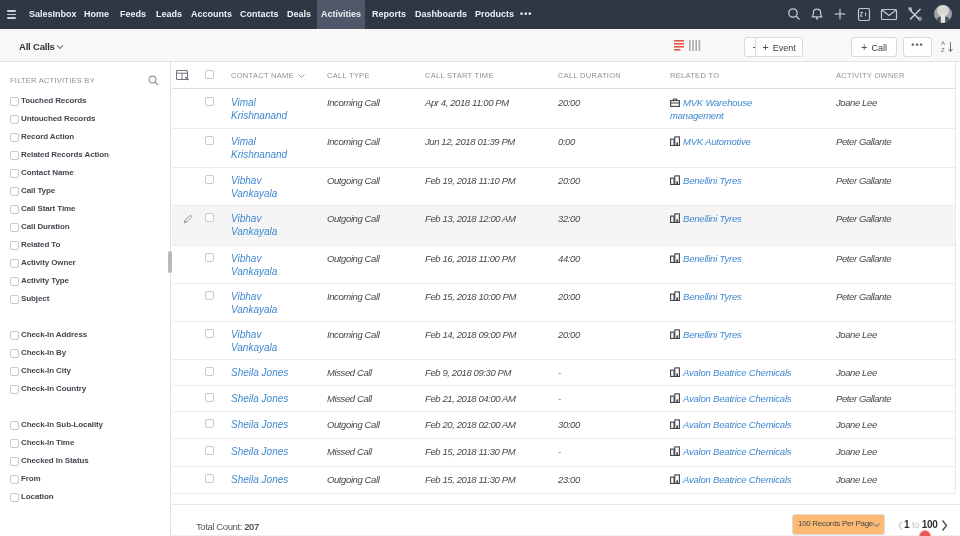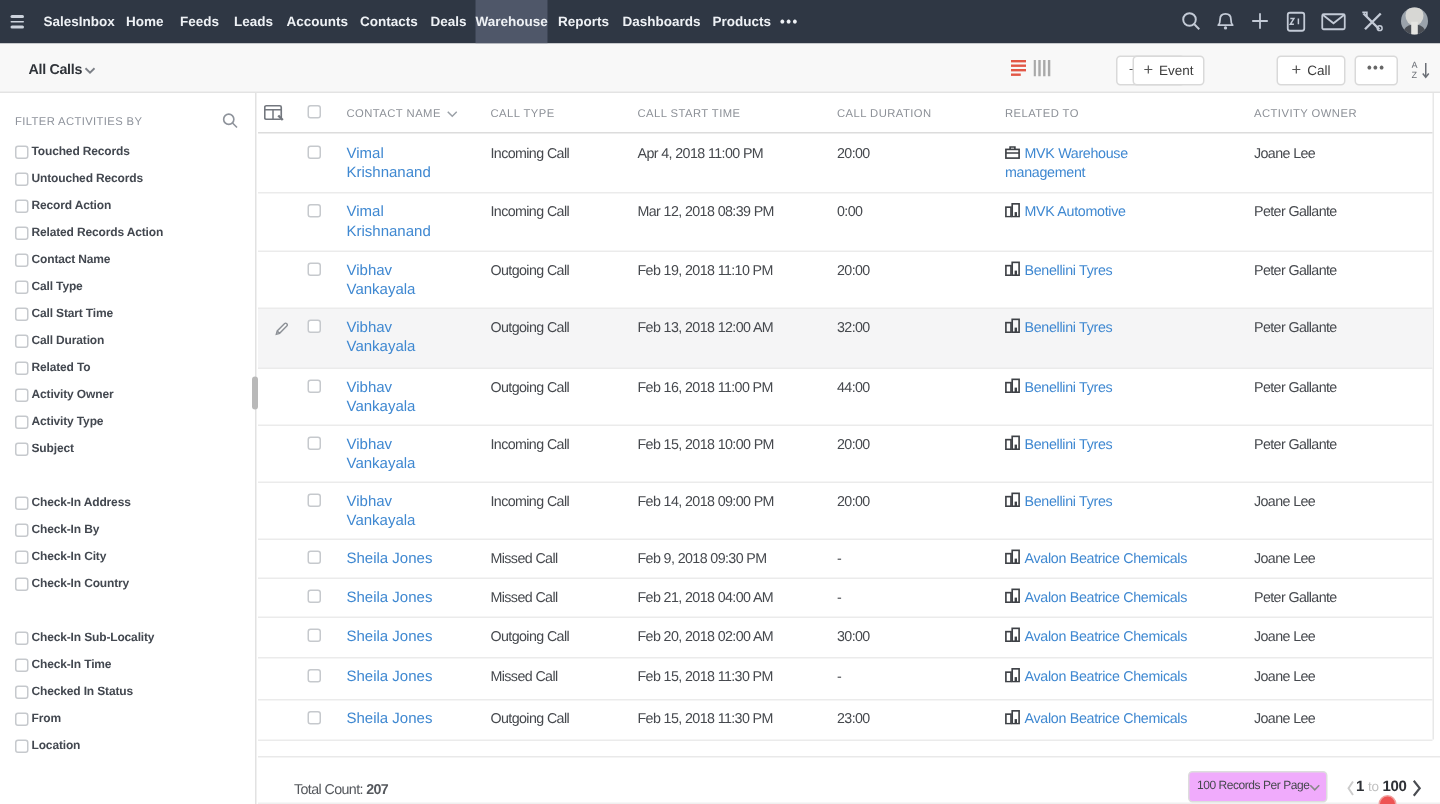--- a/index.html
+++ b/index.html
@@ -34,35 +34,35 @@
   color:#434850; letter-spacing:-0.1px; }
 .cb { width:9px; height:9px; border:1px solid #c6c9cd; border-radius:2px; background:#fff; box-sizing:border-box; }
 .sb-scroll { position:absolute; left:168px; top:189px; width:4px; height:22px;
   background:#b9b9b9; border-radius:2px; }
 
 
 .main { position:absolute; left:172px; top:62px; width:788px; height:474px; background:#fff; }
 .rightline { position:absolute; left:783px; top:0; width:1px; height:431px; background:#e8e8e8; }
 .thead { position:absolute; left:0; top:0; width:783px; height:27px; border-bottom:1px solid #dcdcdc; }
 .th { position:absolute; top:9px; font-size:7.5px; color:#8c9097; letter-spacing:.3px; }
-.row { position:absolute; left:0; width:783px; border-bottom:1px solid #ebebeb; }
+.row { position:absolute; left:0; width:783px; border-bottom:1px solid #ebebeb;font-style:italic; }
 .row.hl { background:#f5f5f6; }
 .cell { position:absolute; top:6px; font-size:9.5px; color:#46494e; letter-spacing:-0.4px; line-height:13px; }
 .link { color:#3f88d1; }
 .cname { width:64px; font-size:10px; letter-spacing:0; }
 .rel { width:126px; letter-spacing:-0.2px; }
 .rel svg { vertical-align:-1px; margin-right:3px; }
 .rcb { position:absolute; left:33px; top:7px; }
 .hcb { position:absolute; left:33px; top:8px; }
 
 
 .footer { position:absolute; left:172px; top:503.5px; width:788px; height:32px; background:#fff;
   border-top:1px solid #e9e9e9; border-bottom:1px solid #f0f0f0; }
 .tc { position:absolute; left:24px; top:16px; font-size:9.5px; color:#55585d; letter-spacing:-0.4px; }
-.rpp { position:absolute; left:620px; top:9px; width:93px; height:21px; background:#f0abfc;
+.rpp { position:absolute; left:620px; top:9px; width:93px; height:21px; background:#fdba74;
   border:1px solid #ddd; border-radius:3px; font-size:8px; letter-spacing:-0.3px; color:#45484d; text-align:left; padding-left:5px; line-height:18px; }
 .pag { position:absolute; left:732px; top:14px; font-size:10px; color:#2e3136; font-weight:bold; letter-spacing:-0.2px;}
 .redbadge { position:absolute; left:918.5px; top:529.5px; width:12px; height:12px; border-radius:50%;
   background:#ee5353; border:1px solid #f0a2a0; }
 </style>
 </head>
 <body>
 <div id="app">
 
   <div class="nav">
@@ -71,21 +71,21 @@
         <div></div>
         <div></div>
       </div>
     <div class="item" style="left:29px">SalesInbox</div>
     <div class="item" style="left:84px">Home</div>
     <div class="item" style="left:120px">Feeds</div>
     <div class="item" style="left:156px">Leads</div>
     <div class="item" style="left:191px">Accounts</div>
     <div class="item" style="left:240px">Contacts</div>
     <div class="item" style="left:287px">Deals</div>
-    <div class="item active" style="left:317px; width:48px; text-align:center">Warehouse</div>
+    <div class="item active" style="left:317px; width:48px; text-align:center">Activities</div>
     <div class="item" style="left:372px">Reports</div>
     <div class="item" style="left:415px">Dashboards</div>
     <div class="item" style="left:475px">Products</div>
     <div class="item" style="left:520px; letter-spacing:1px">•••</div>
     <svg class="nicon" style="left:785px" width="18" height="29" viewBox="0 0 18 29">
       <circle cx="8" cy="13" r="4.2" fill="none" stroke="#c3cad6" stroke-width="1.3"></circle>
       <line x1="11.2" y1="16.2" x2="14.5" y2="19.5" stroke="#c3cad6" stroke-width="1.3"></line>
     </svg>
     <svg class="nicon" style="left:808px" width="18" height="29" viewBox="0 0 18 29">
       <path d="M4.2 16.8 Q5.4 15.6 5.4 12.8 Q5.4 9.2 9 9.2 Q12.6 9.2 12.6 12.8 Q12.6 15.6 13.8 16.8 Z" fill="none" stroke="#c3cad6" stroke-width="1.2" stroke-linejoin="round"></path>
@@ -278,21 +278,21 @@
               <rect x="0.6" y="2.6" width="8.8" height="5.8" fill="none" stroke="#3e4146" stroke-width="1.1"></rect>
               <path d="M3.4 2.4 L3.4 1 L6.6 1 L6.6 2.4" fill="none" stroke="#3e4146" stroke-width="1.1"></path>
               <line x1="0.6" y1="5" x2="9.4" y2="5" stroke="#3e4146" stroke-width="1"></line>
             </svg><span class="link">MVK Warehouse management</span></div>
           <div class="cell" style="left:664px">Joane Lee</div>
         </div>
         <div class="row" style="top:66.5px;height:39px">
           <div class="cb rcb"></div>
           <div class="cell link cname" style="left:59px">Vimal Krishnanand</div>
           <div class="cell" style="left:155px">Incoming Call</div>
-          <div class="cell" style="left:253px">Mar 12, 2018 08:39 PM</div>
+          <div class="cell" style="left:253px">Jun 12, 2018 01:39 PM</div>
           <div class="cell" style="left:386px">0:00</div>
           <div class="cell rel" style="left:498px"><svg width="10" height="10" viewBox="0 0 10 10">
               <rect x="0.6" y="3.1" width="3.4" height="6.4" fill="none" stroke="#3e4146" stroke-width="1.1"></rect>
               <rect x="4.8" y="0.9" width="4.6" height="8.6" fill="none" stroke="#3e4146" stroke-width="1.1"></rect>
               <rect x="6.4" y="6.4" width="1.6" height="3" fill="#3e4146"></rect>
             </svg><span class="link">MVK Automotive</span></div>
           <div class="cell" style="left:664px">Peter Gallante</div>
         </div>
         <div class="row" style="top:105.5px;height:38.5px">
           <div class="cb rcb"></div>

